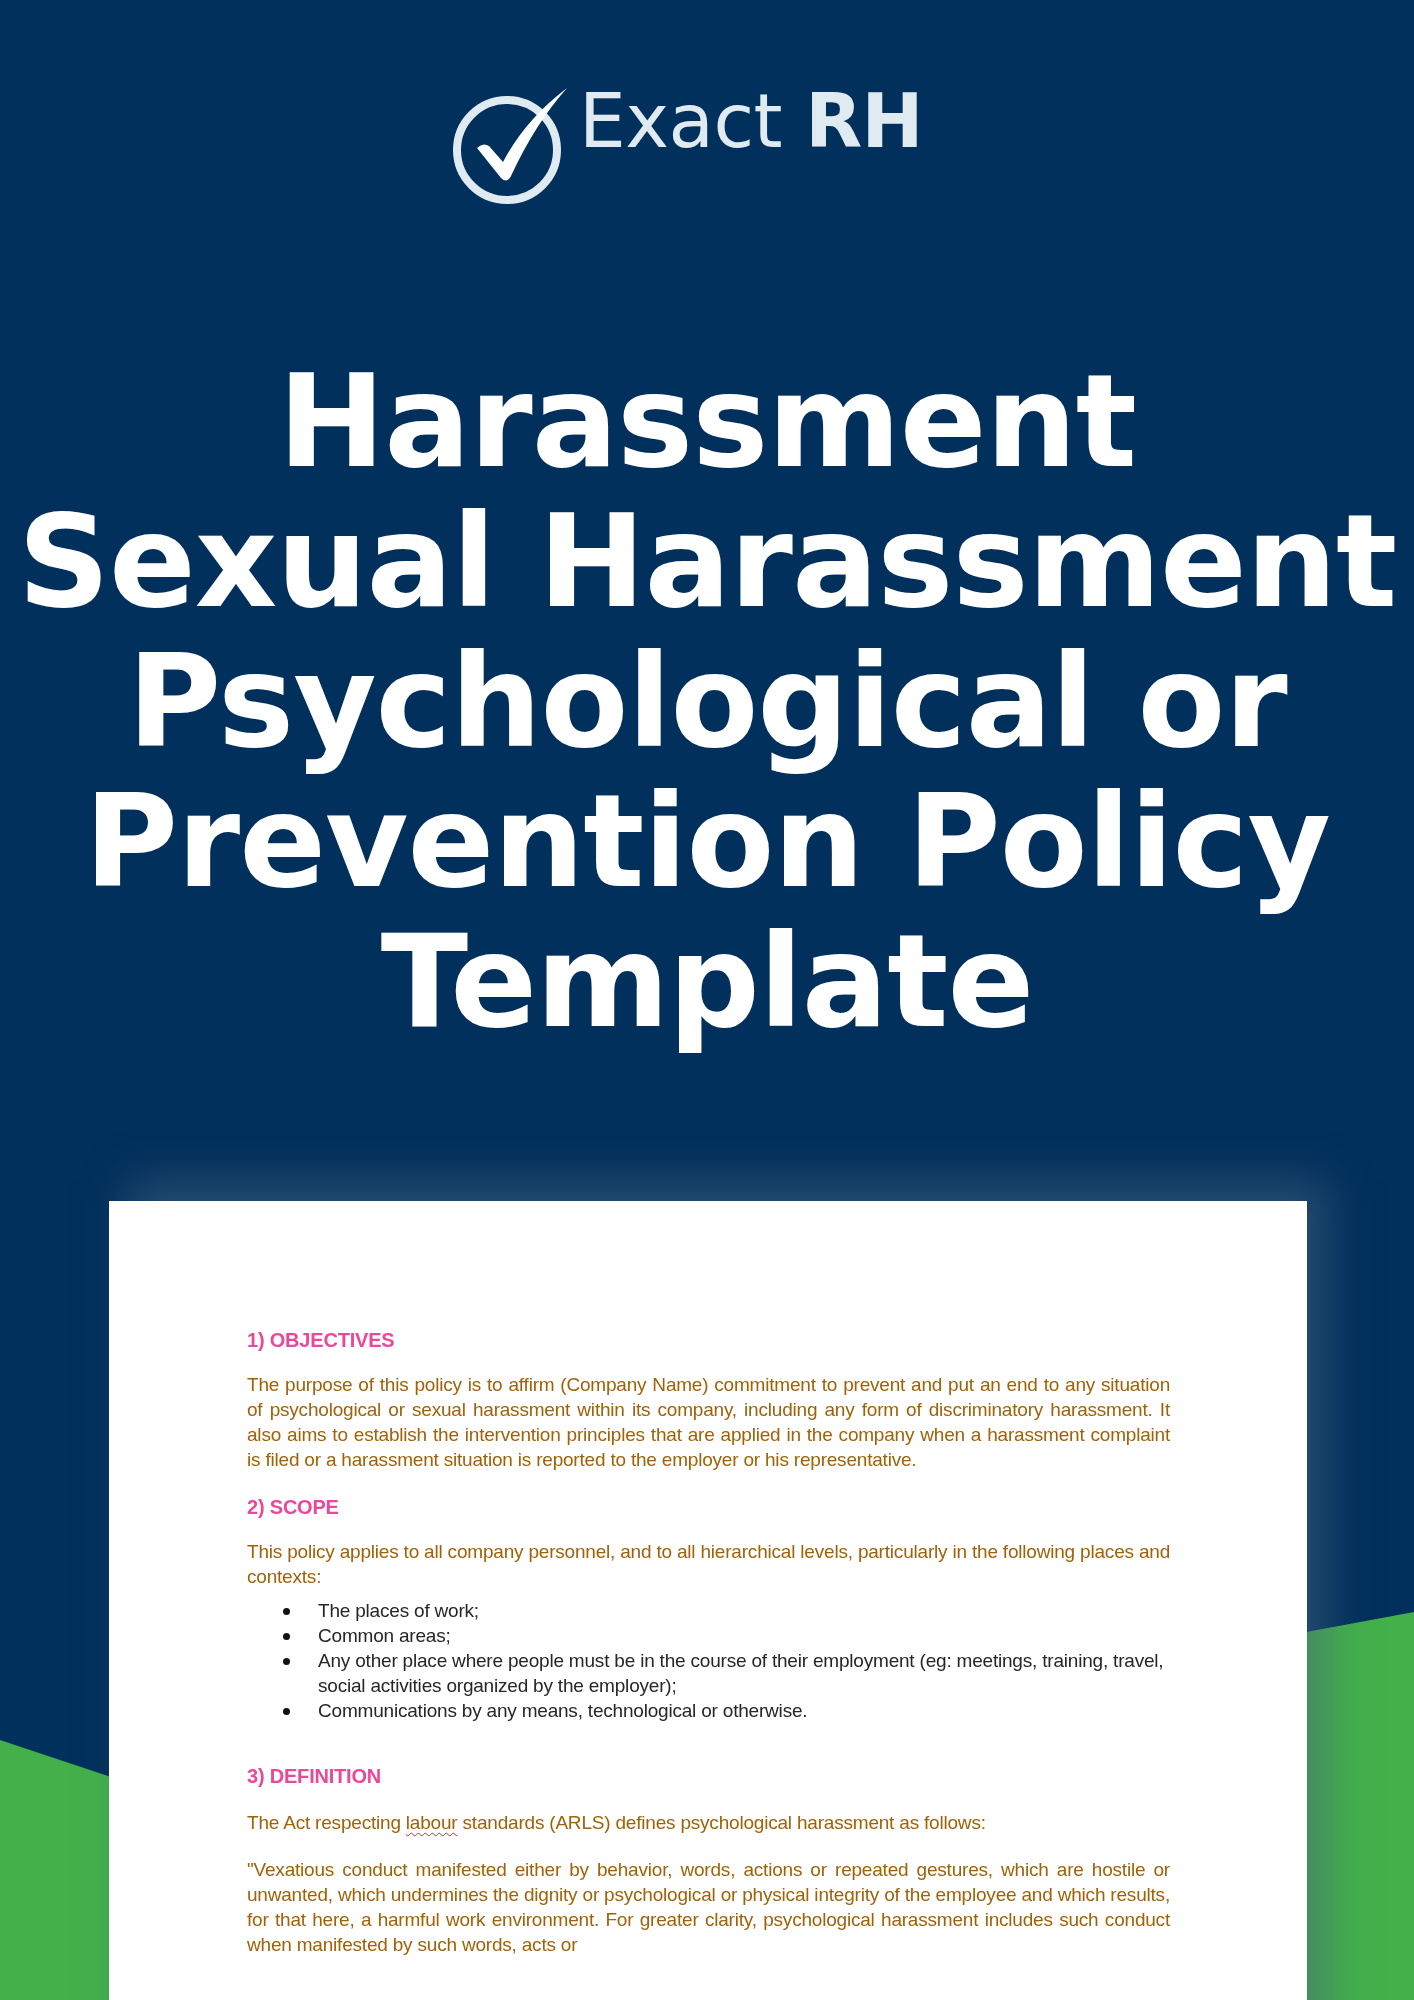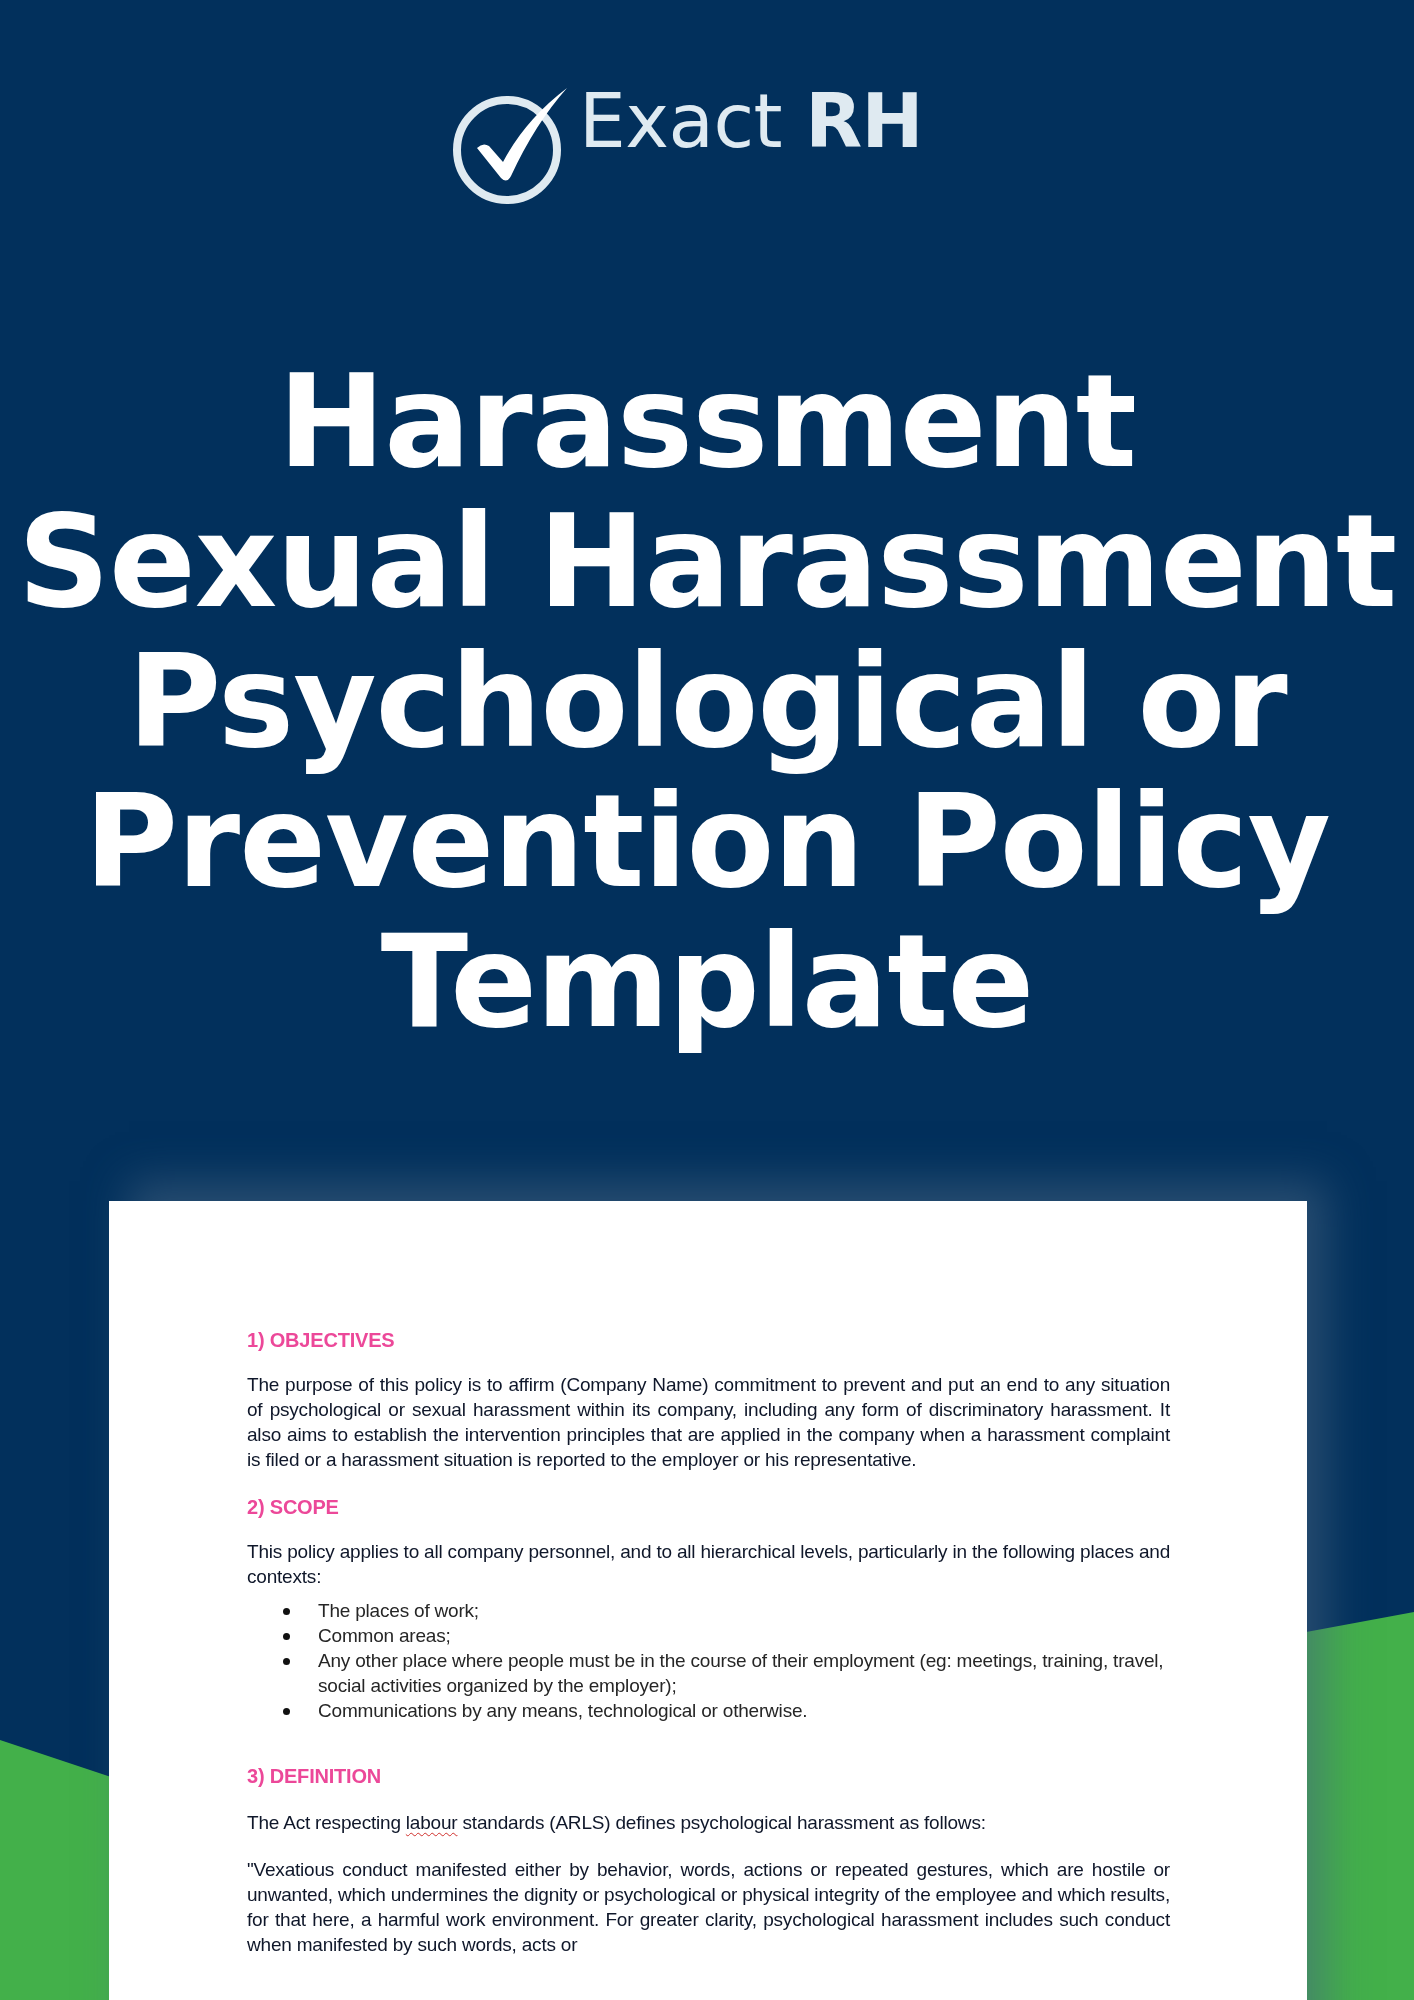--- a/index.html
+++ b/index.html
@@ -44,21 +44,21 @@
       padding: 128px 137px 0 138px;
       color: #1a1a1a;
     }
     .doc h2 {
       font-family: "Liberation Sans", sans-serif;
       font-size: 20px; font-weight: bold; color: #ec4899;
       margin-bottom: 20px; letter-spacing: -0.2px;
     }
     .doc p {
       font-size: 19px; line-height: 25px; text-align: justify;
-      color: #0f172a; letter-spacing: -0.2px;
+      color: #a16207; letter-spacing: -0.2px;
     }
     .sec1 p { margin-bottom: 24px; }
     .sec2 p { margin-bottom: 9px; }
     .sec2 ul { list-style: none; margin-left: 36px; margin-bottom: 42px; }
     .sec2 li {
       font-size: 19px; line-height: 25px; color: #262626;
       position: relative; padding-left: 35px; letter-spacing: -0.2px;
     }
     .sec2 li::before {
       content: ""; position: absolute; left: 0; top: 10px;

